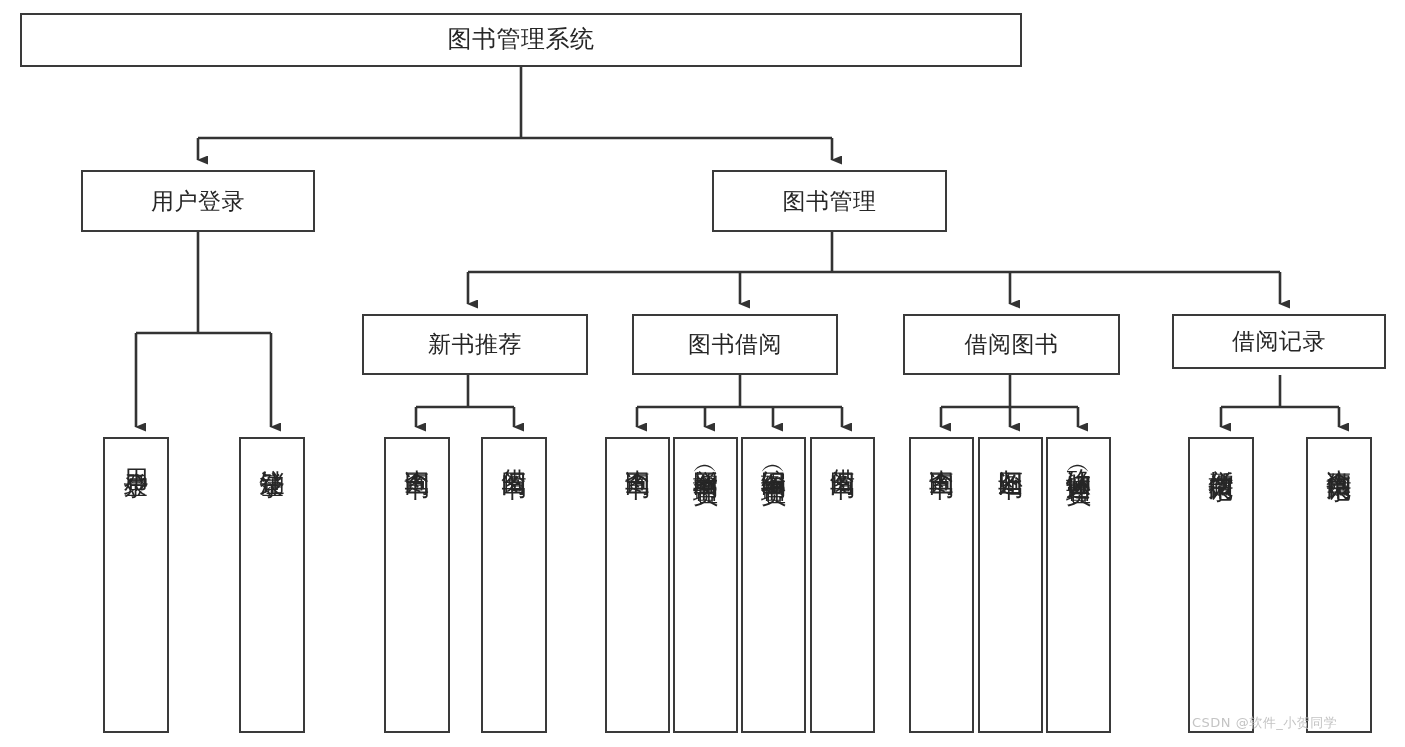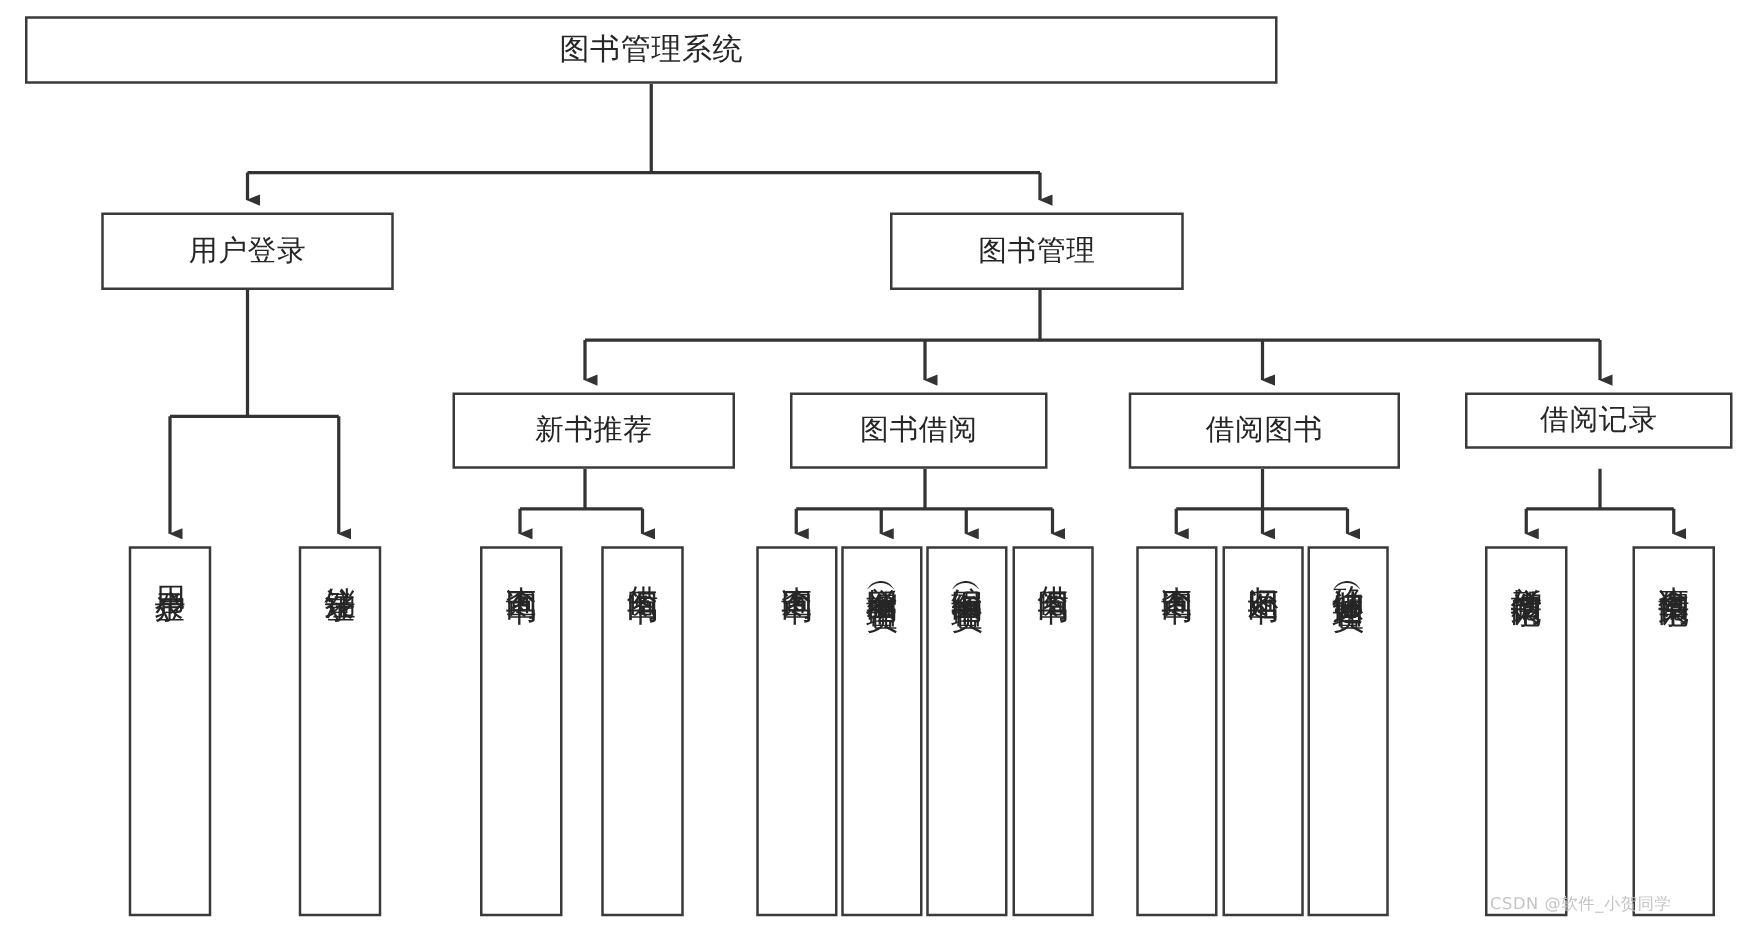--- a/index.html
+++ b/index.html
@@ -147,21 +147,21 @@
 
   <div class="node horiz" style="left:362px; top:314px; width:226px; height:61px;">
     <span class="node-label">新书推荐</span>
   </div>
   <div class="node horiz" style="left:632px; top:314px; width:206px; height:61px;">
     <span class="node-label">图书借阅</span>
   </div>
   <div class="node horiz" style="left:903px; top:314px; width:217px; height:61px;">
     <span class="node-label">借阅图书</span>
   </div>
-  <div class="node horiz" style="left:1172px; top:314px; width:214px; height:45px;">
+  <div class="node horiz" style="left:1172px; top:314px; width:214px; height:55px;">
     <span class="node-label">借阅记录</span>
   </div>
 
   <div class="node vert" style="left:103px; top:437px; width:66px; height:296px;">
     <span class="node-label">用户登录</span>
   </div>
   <div class="node vert" style="left:239px; top:437px; width:66px; height:296px;">
     <span class="node-label">注销登录</span>
   </div>
 

